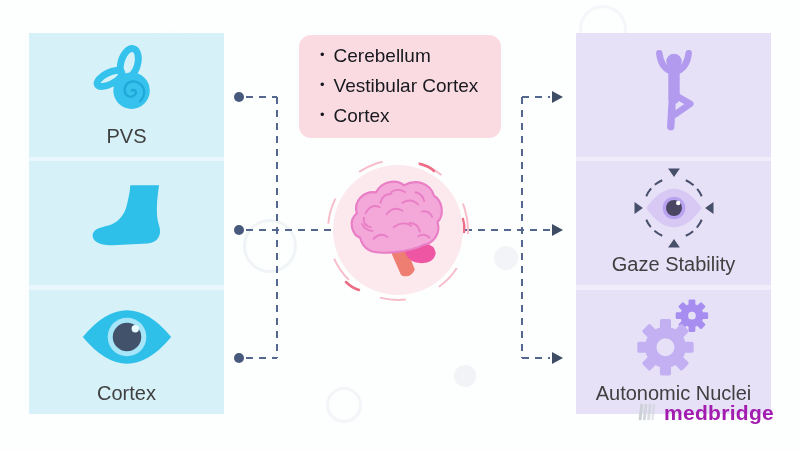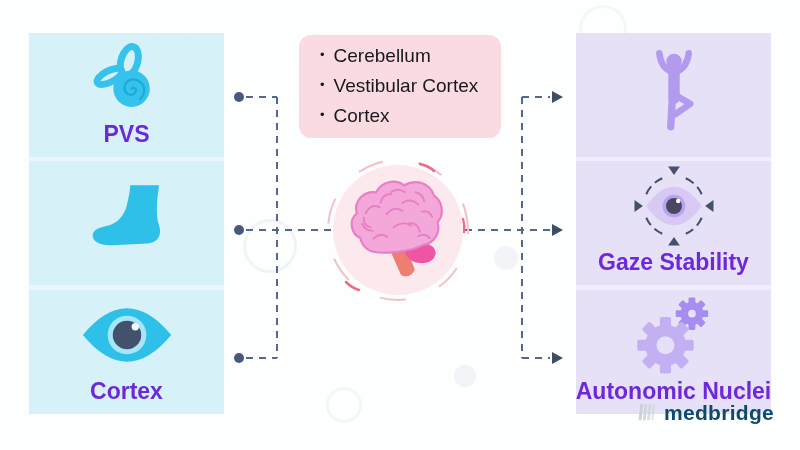--- a/index.html
+++ b/index.html
@@ -14,21 +14,21 @@
 
   .card{
     position:absolute;width:195px;height:124px;box-sizing:border-box;
     display:flex;flex-direction:column;align-items:center;justify-content:flex-end;
     padding-bottom:11px;
   }
   .card.input{left:29px;background:#d7f1f9;}
   .card.output{left:576px;background:#e7e1f8;}
   .row1{top:33px;}.row2{top:161px;}.row3{top:290px;}
   .icon-wrap{flex:1;display:flex;align-items:center;justify-content:center;width:100%;}
-  .card-label{font-size:23px;font-weight:700;color:#6d28d9;white-space:nowrap;line-height:1;}
+  .card-label{font-size:20px;font-weight:400;color:#404040;white-space:nowrap;line-height:1;}
 
   
   .pink-panel{
     position:absolute;left:299px;top:35px;width:202px;height:103px;
     background:#fbdbe2;border-radius:12px;box-sizing:border-box;
     display:flex;flex-direction:column;justify-content:center;padding:0 0 0 21px;
   }
   .pink-panel ul{list-style:none;margin:0;padding:0;}
   .pink-panel li{
     font-size:19px;font-weight:500;color:#17191f;line-height:28px;white-space:nowrap;
@@ -51,21 +51,21 @@
   .deco{position:absolute;border-radius:50%;}
   .deco.ring-a{left:144px;top:23px;width:48px;height:48px;border:3px solid rgba(255,255,255,.55);}
   .deco.ring-b{left:243px;top:219px;width:48px;height:48px;border:3px solid #f1f4f7;}
   .deco.ring-c{left:326px;top:387px;width:30px;height:30px;border:3px solid #f3f5f8;}
   .deco.ring-d{left:579px;top:5px;width:42px;height:42px;border:3px solid #f5f6f9;}
   .deco.dot-a{left:454px;top:365px;width:22px;height:22px;background:#f1f3f6;}
   .deco.dot-b{left:494px;top:246px;width:24px;height:24px;background:#f3f4f7;}
 
   
   .logo{position:absolute;left:636px;top:401px;display:flex;align-items:center;gap:6px;}
-  .logo-text{font-size:21px;font-weight:600;color:#0c4a6e;letter-spacing:.3px;line-height:1;text-align:right;}
+  .logo-text{font-size:21px;font-weight:600;color:#a21caf;letter-spacing:.3px;line-height:1;text-align:right;}
 </style>
 </head>
 <body>
 
 <div class="stage">
 
   <div class="col-backdrop inputs"></div>
   <div class="col-backdrop outputs"></div>
 
   <div class="deco ring-a"></div>

